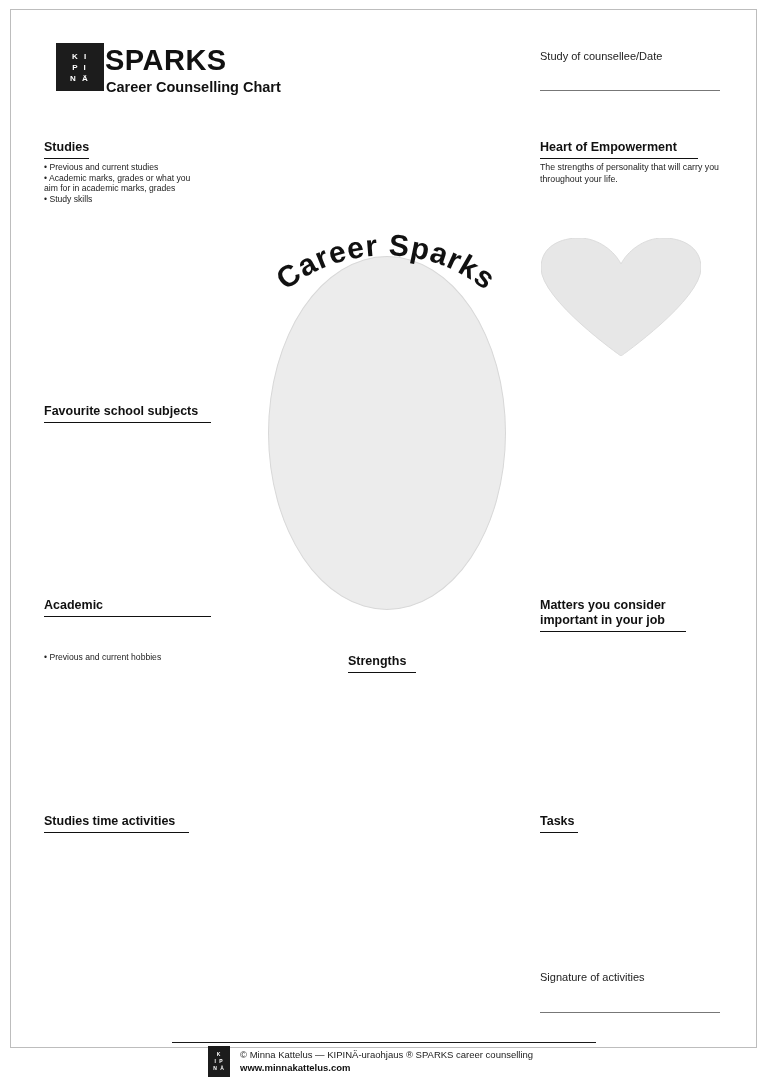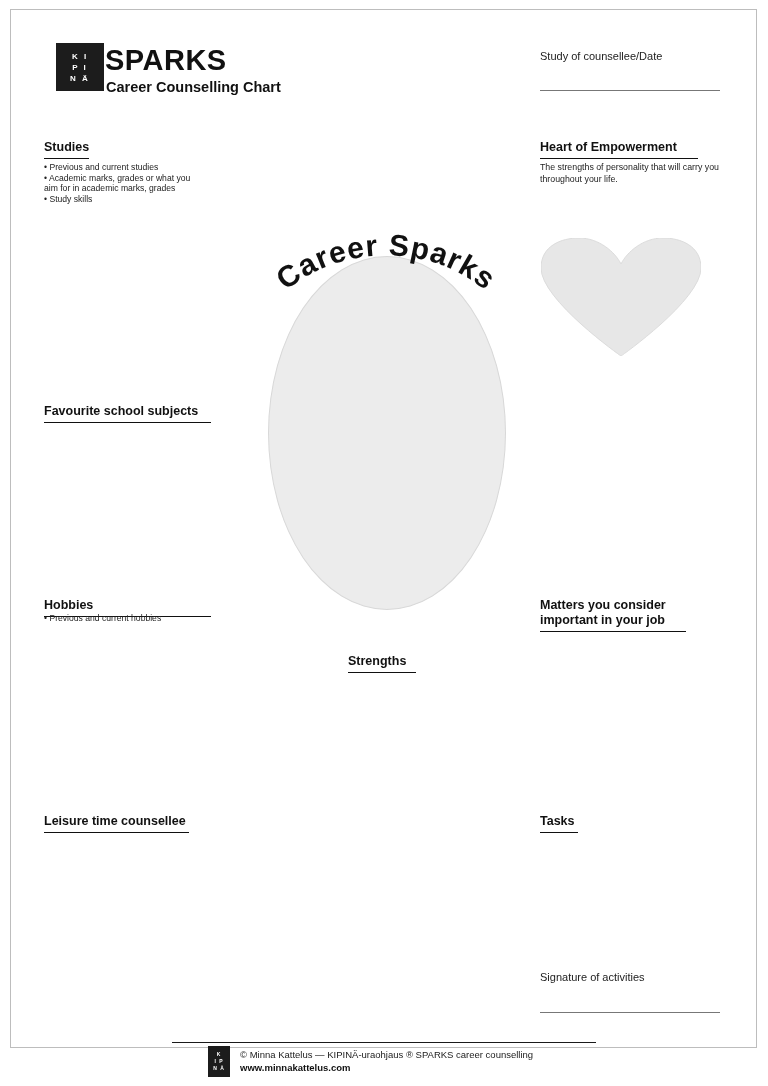--- a/index.html
+++ b/index.html
@@ -212,26 +212,26 @@
   <div class="field-label underline-1" style="left:44px; top:140px; width:45px;">Studies</div>
   <div class="bullets" style="left:44px; top:162px;">
     <div>• Previous and current studies</div>
     <div>• Academic marks, grades or what you</div>
     <div>   aim for in academic marks, grades</div>
     <div>• Study skills</div>
   </div>
 
   <div class="field-label underline-1" style="left:44px; top:404px; width:167px;">Favourite school subjects</div>
 
-  <div class="field-label underline-1" style="left:44px; top:598px; width:167px;">Hobbies</div>
-  <div class="bullets" style="left:44px; top:613px;">
+  <div class="field-label underline-1" style="left:44px; top:598px; width:167px;">Academic</div>
+  <div class="bullets" style="left:44px; top:652px;">
     <div>• Previous and current hobbies</div>
   </div>
 
-  <div class="field-label underline-1" style="left:44px; top:814px; width:145px;">Leisure time counsellee</div>
+  <div class="field-label underline-1" style="left:44px; top:814px; width:145px;">Studies time activities</div>
 
   <div class="field-label underline-1" style="left:540px; top:140px; width:158px;">Heart of Empowerment</div>
   <div class="note" style="left:540px; top:162px;">The strengths of personality that will carry you throughout your life.</div>
 
   <svg class="heart" viewBox="0 0 160 118">
     <path d="M80 118 C 80 118, 0 62, 0 30 C 0 8, 20 0, 38 0 C 58 0, 74 14, 80 26 C 86 14, 102 0, 122 0 C 140 0, 160 8, 160 30 C 160 62, 80 118, 80 118 Z" fill="#e7e7e7" stroke="#dcdcdc" stroke-width="1"></path>
   </svg>
 
 
   <div class="field-label" style="left:540px; top:598px; width:146px;">

